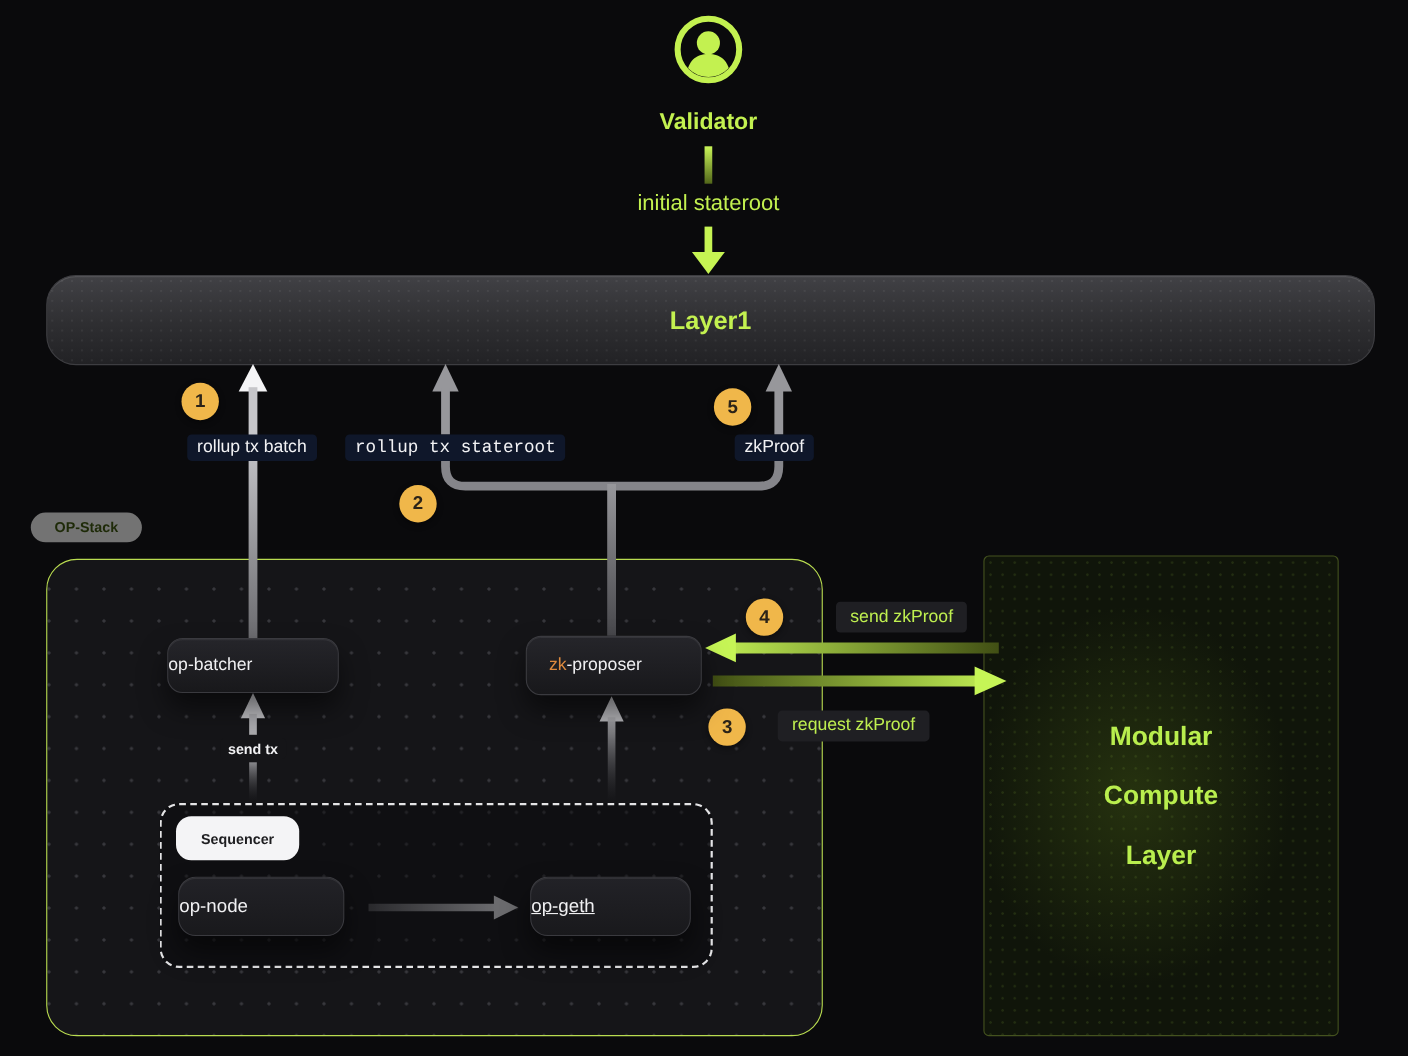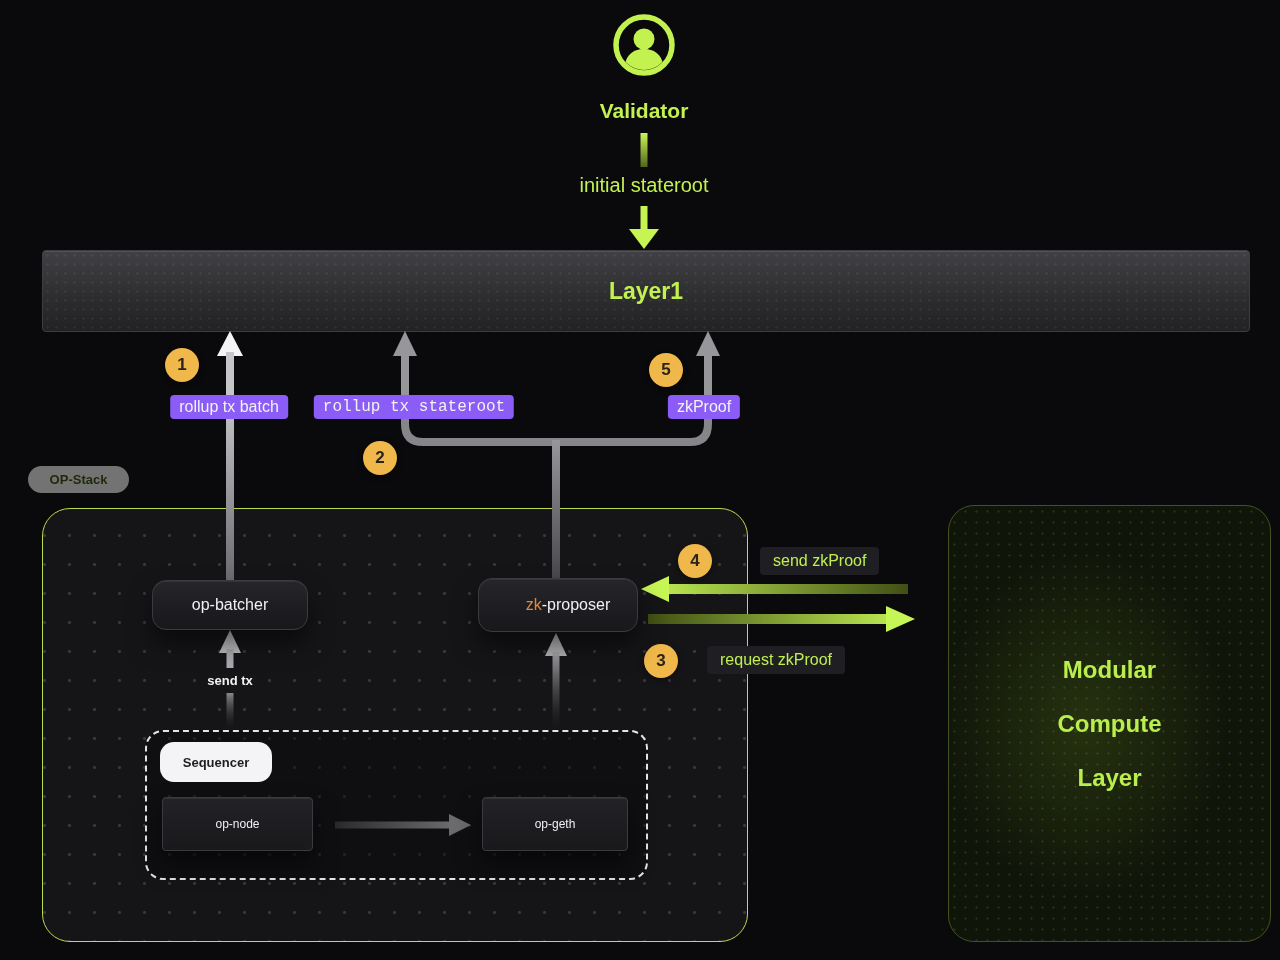--- a/index.html
+++ b/index.html
@@ -9,77 +9,77 @@
   .abs{position:absolute;}
 
   
   .layer1-bar{
     left:42px;top:250px;width:1206px;height:80px;
     background-color:#2c2c2f;
     background-image:
       radial-gradient(circle, rgba(255,255,255,.055) 1px, transparent 1.3px),
       linear-gradient(180deg,#414145 0%,#2e2e31 55%,#222225 100%);
     background-size:9px 9px,100% 100%;
-    border:1px solid #3d3d41;border-radius:4px;
+    border:1px solid #3d3d41;border-radius:27px;
     box-shadow:inset 0 1px 0 rgba(255,255,255,.10);
     display:flex;align-items:center;justify-content:center;
   }
   .layer1-text{color:#c3f150;font-size:23px;font-weight:700;}
 
   .op-stack-box{
     left:42px;top:508px;width:706px;height:434px;
     background-color:#151518;
     background-image:radial-gradient(circle,#38383d 1.3px,transparent 1.6px);
     background-size:25px 29px;background-position:14px 12px;
     border:1px solid #b9dc50;border-radius:28px;
     box-sizing:border-box;
   }
   .modular-box{
-    left:948px;top:505px;width:323px;height:437px;
+    left:894px;top:505px;width:323px;height:437px;
     background-color:#10150a;
     background-image:
       radial-gradient(circle, rgba(130,170,55,.16) 1px, transparent 1.3px),
       radial-gradient(ellipse 62% 55% at 42% 50%, #26320f 0%, rgba(18,24,9,0) 72%);
     background-size:11px 11px,100% 100%;
-    border:1px solid #44521f;border-radius:26px;
+    border:1px solid #44521f;border-radius:5px;
     box-sizing:border-box;
     display:flex;flex-direction:column;align-items:center;justify-content:center;gap:24px;
   }
   .modular-line{color:#b9ee4e;font-size:24px;font-weight:700;line-height:30px;}
 
   
   .lime-text{color:#c3f150;}
   .validator-label{left:644px;top:99px;transform:translateX(-50%);
     font-size:21px;font-weight:600;}
   .challenge-label{left:644px;top:174px;transform:translateX(-50%);
     font-size:20px;font-weight:500;}
 
   
   .flow-label{transform:translateX(-50%);
     color:#f2f2f4;font-size:16px;font-weight:500;
-    background:#8b5cf6;padding:3px 9px;border-radius:4px;white-space:nowrap;}
+    background:#0f172a;padding:3px 9px;border-radius:4px;white-space:nowrap;}
   .send-tx-label{transform:translateX(-50%);
     color:#f2f2f4;font-size:13px;font-weight:700;
     background:#151518;padding:2px 7px;border-radius:4px;white-space:nowrap;}
   .green-label{color:#bfef50;font-size:16px;font-weight:500;
     background:#1f1f23;padding:5px 13px;border-radius:4px;white-space:nowrap;}
 
   
   .badge{width:34px;height:34px;border-radius:50%;
     background:#f0b74a;color:#2b2318;font-size:17px;font-weight:700;
     display:flex;align-items:center;justify-content:center;
     box-shadow:0 2px 6px rgba(0,0,0,.45);}
 
   
-  .comp{display:flex;align-items:center;justify-content:center;
+  .comp{display:flex;align-items:center;justify-content:flex-start;
     color:#f0f0f2;font-size:16px;font-weight:500;
     background:linear-gradient(180deg,#25252a 0%,#18181b 100%);
     border:1px solid #3a3a3f;border-radius:14px;box-sizing:border-box;
     box-shadow:0 14px 24px rgba(0,0,0,.5), inset 0 1px 0 rgba(255,255,255,.07);}
-  .comp-sm{border-radius:4px;font-size:12px;
+  .comp-sm{border-radius:16px;font-size:17px;
     background:linear-gradient(180deg,#222227 0%,#19191c 100%);}
   .zk-prefix{color:#de8a3e;}
 
   .sequencer-box{left:145px;top:730px;width:503px;height:150px;
     border:2px dashed #e4e4e6;border-radius:18px;
     background:rgba(9,9,12,.45);box-sizing:border-box;}
   .sequencer-pill{left:160px;top:742px;width:112px;height:40px;
     background:#f4f4f6;color:#1d1d20;font-size:13px;font-weight:700;
     border-radius:14px;display:flex;align-items:center;justify-content:center;}
 
@@ -226,18 +226,18 @@
 <div class="abs comp" style="left:478px;top:578px;width:160px;height:54px;padding-left:20px;">
   <span><span class="zk-prefix">zk</span><span>-proposer</span></span>
 </div>
 
 <div class="abs sequencer-box"></div>
 <div class="abs sequencer-pill">Sequencer</div>
 
 <div class="abs comp comp-sm" style="left:162px;top:797px;width:151px;height:54px;">
   <span>op-node</span>
 </div>
-<div class="abs comp comp-sm" style="left:482px;top:797px;width:146px;height:54px;">
+<div class="abs comp comp-sm" style="left:482px;top:797px;width:146px;height:54px;text-decoration:underline;">
   <span>op-geth</span>
 </div>
 
 <div class="abs green-label" style="left:760px;top:547px;">send zkProof</div>
 <div class="abs green-label" style="left:707px;top:646px;">request zkProof</div>
 
 </body></html>

